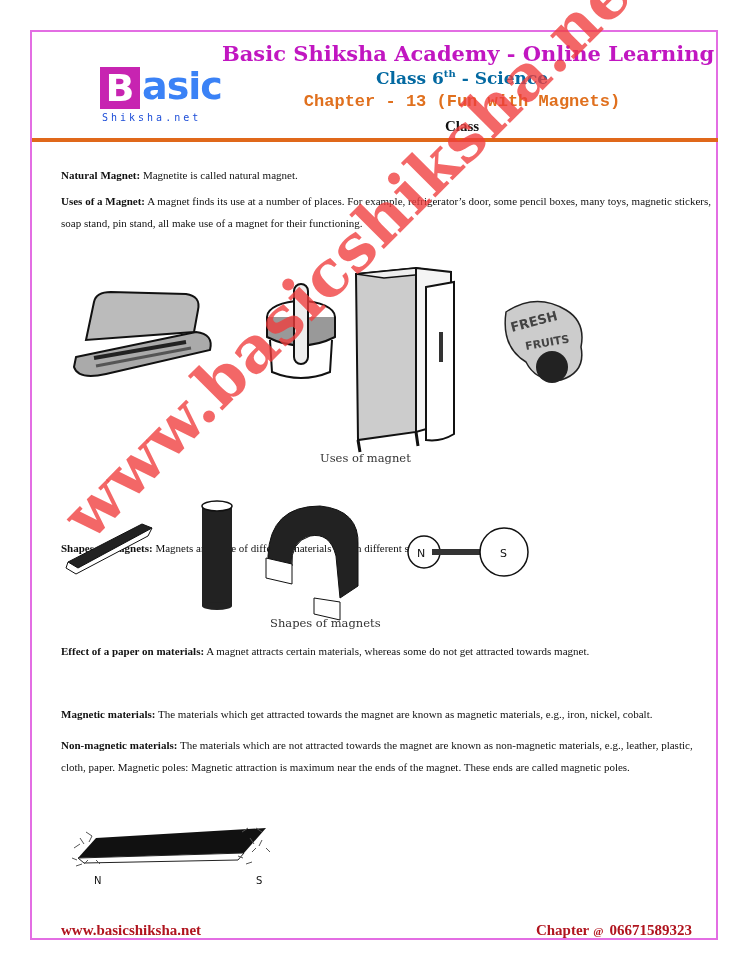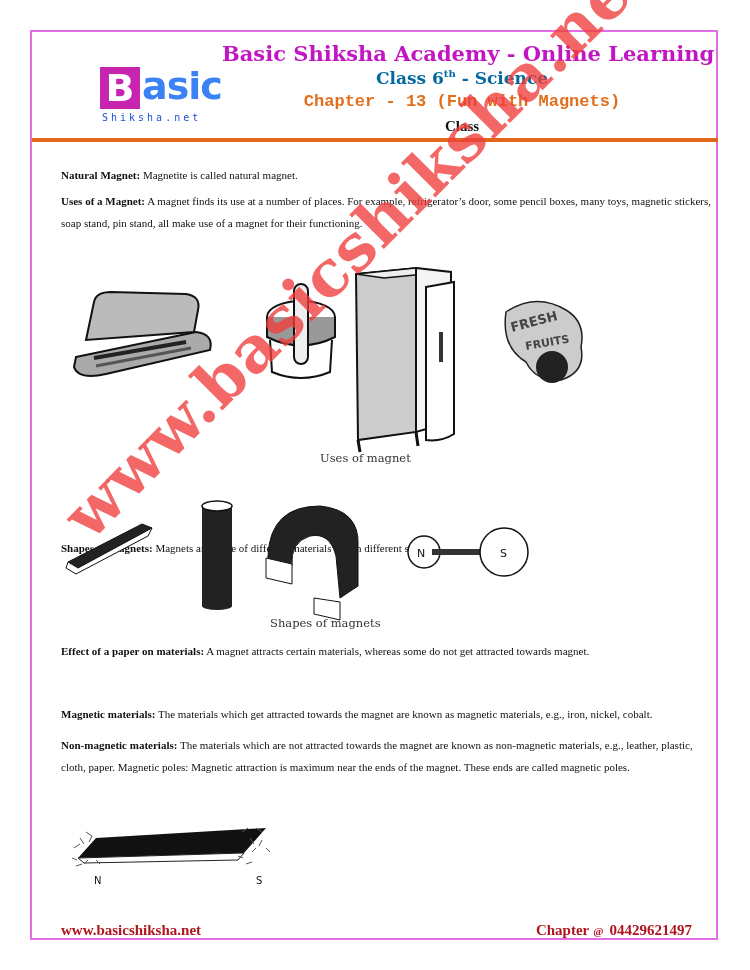--- a/index.html
+++ b/index.html
@@ -124,13 +124,13 @@
     <path d="M8 40 l6 -4 M14 30 l4 6 M20 24 l6 4 M6 50 l5 2 M18 56 l4 -4 M26 28 l-3 6 M10 58 l6 -2 M30 52 l4 4"></path>
     <path d="M176 24 l6 -4 M184 30 l4 6 M190 20 l6 4 M172 48 l5 2 M186 44 l4 -4 M196 32 l-3 6 M180 56 l6 -2 M200 40 l4 4"></path>
   </g>
   <text x="28" y="76" font-family="DejaVu Sans, sans-serif" font-size="10" fill="#111">N</text>
   <text x="190" y="76" font-family="DejaVu Sans, sans-serif" font-size="10" fill="#111">S</text>
 </svg>
 
 <div class="watermark">www.basicshiksha.net</div>
 
 <div class="footer-left">www.basicshiksha.net</div>
-<div class="footer-right"><span>Chapter</span><span class="at">@</span><span>04429621497</span></div>
+<div class="footer-right"><span>Chapter</span><span class="at">@</span><span>06671589323</span></div>
 
 </body></html>

